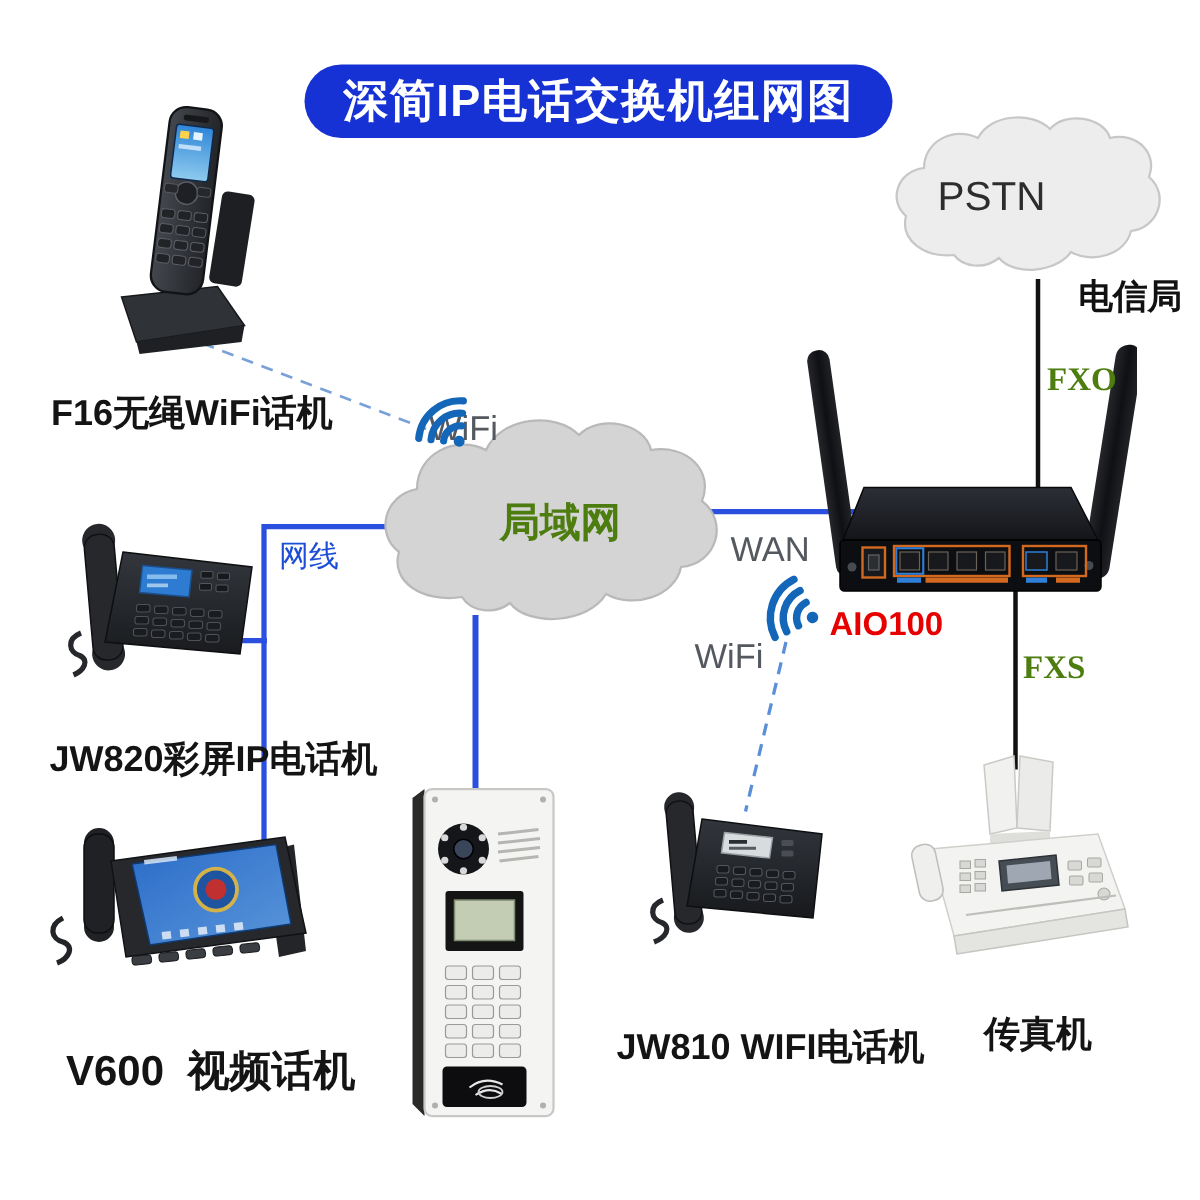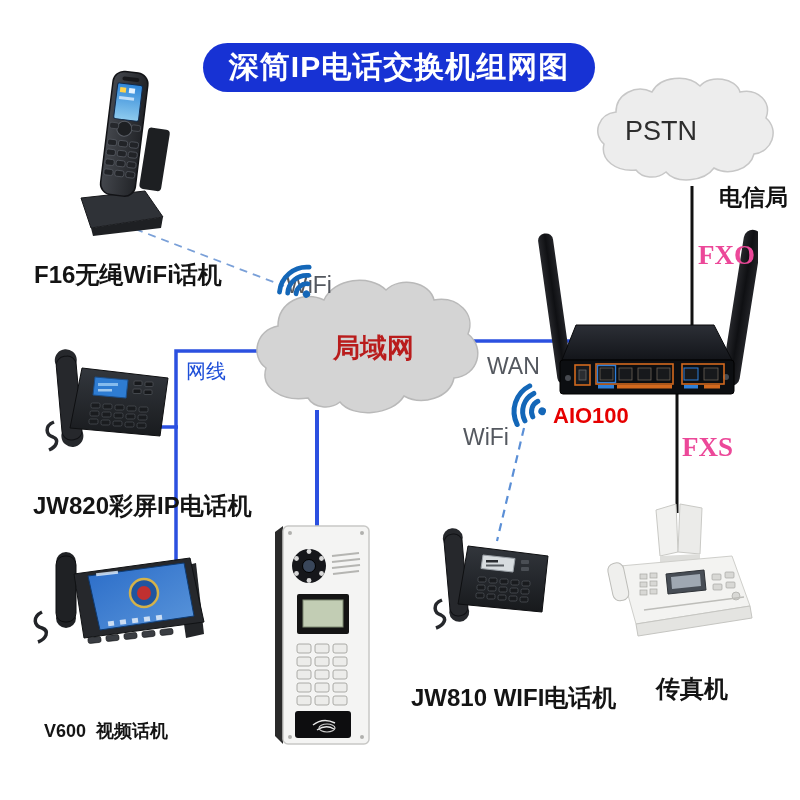--- a/index.html
+++ b/index.html
@@ -9,21 +9,21 @@
   #banner{left:203px;top:27px;width:392px;height:49px;background:#1732d4;border-radius:26px;
           display:flex;align-items:center;justify-content:center;z-index:4;margin-top:16px;}
   #banner span{color:#ffffff;font-size:30px;font-weight:700;letter-spacing:1px;white-space:pre;}
   .wires{left:0;top:0;z-index:1;pointer-events:none;}
   .cloud{z-index:2;}
   .device{z-index:3;}
   .lbl{z-index:4;white-space:pre;line-height:1.1;}
   .cloudtext{font-size:27px;color:#2d2d2d;z-index:4;white-space:pre;}
   .caption{font-size:24px;font-weight:700;color:#141414;z-index:4;white-space:pre;margin-top:24px;}
   .graylbl{font-size:23px;color:#54585f;margin-top:36px;}
-  .serif{font-family:"Liberation Serif","DejaVu Serif",serif;font-size:27px;font-weight:700;color:#ec4899;}
+  .serif{font-family:"Liberation Serif","DejaVu Serif",serif;font-size:22px;font-weight:700;color:#4d7c0f;}
   .wifiwrap{z-index:4;}
 </style>
 </head>
 <body>
 
 <div id="stage">
 
   <div class="abs" id="banner">
     <span>深简IP电话交换机组网图</span>
   </div>
@@ -47,21 +47,21 @@
   </svg>
 
   <svg class="abs cloud" style="left:588px;top:72px;" width="186" height="120" viewBox="0 0 186 120">
     <path d="M 48 98 C 28 100 12 88 16 72 C 4 62 10 42 28 40 C 28 22 48 12 64 20 C 72 4 100 2 112 14 C 122 2 148 6 152 20 C 170 16 184 30 178 46 C 192 58 184 80 166 82 C 162 98 140 104 126 96 C 116 110 88 112 78 100 C 68 108 54 106 48 98 Z" fill="#ededed" stroke="#c7c7c7" stroke-width="1.5"></path>
   </svg>
   <div class="abs cloudtext" style="left:625px;top:116px;text-align:center;">PSTN</div>
 
   <svg class="abs cloud" style="left:248px;top:268px;" width="235" height="160" viewBox="0 0 235 160">
     <path d="M 60 130 C 34 134 12 120 18 100 C 2 88 8 62 30 58 C 30 34 56 22 76 32 C 86 10 122 6 138 22 C 152 8 182 14 186 32 C 210 28 228 46 220 66 C 238 80 230 108 206 110 C 202 130 174 138 156 128 C 144 148 104 150 92 134 C 82 142 66 140 60 130 Z" fill="#d4d4d4" stroke="#b9b9b9" stroke-width="1.5"></path>
   </svg>
-  <div class="abs cloudtext" style="left:333px;top:330px;font-weight:600;color:#b91c1c;">局域网</div>
+  <div class="abs cloudtext" style="left:333px;top:330px;font-weight:600;color:#4d7c0f;">局域网</div>
 
   <div class="abs lbl" style="left:719px;top:185px;font-size:23px;font-weight:700;color:#111;">电信局</div>
   <div class="abs lbl serif" style="left:698px;top:241px;">FXO</div>
   <div class="abs lbl serif" style="left:682px;top:433px;">FXS</div>
   <div class="abs lbl graylbl" style="left:487px;top:318px;">WAN</div>
   <div class="abs lbl" style="left:186px;top:360px;font-size:20px;color:#1d4ed8;">网线</div>
   <div class="abs lbl graylbl" style="left:286px;top:237px;">WiFi</div>
   <div class="abs lbl graylbl" style="left:463px;top:389px;">WiFi</div>
   <div class="abs lbl" style="left:553px;top:404px;font-size:22px;font-weight:700;color:#e60000;">AIO100</div>
 
@@ -356,17 +356,17 @@
         <rect x="121" y="72" width="9" height="6" rx="1"></rect>
       <rect x="109" y="84" width="9" height="6" rx="1"></rect>
         <rect x="122" y="82" width="9" height="6" rx="1"></rect>
       <circle cx="132" cy="96" r="4"></circle>
     </g>
     <line x1="40" y1="110" x2="140" y2="97" stroke="#bdbdb9" stroke-width="1.5"></line>
   </svg>
 
   <div class="abs caption" style="left:34px;top:235px;">F16无绳WiFi话机</div>
   <div class="abs caption" style="left:33px;top:466px;">JW820彩屏IP电话机</div>
-  <div class="abs caption" style="left:44px;top:695px;font-size:18px;">V600  视频话机</div>
+  <div class="abs caption" style="left:44px;top:671px;font-size:28px;">V600  视频话机</div>
   <div class="abs caption" style="left:411px;top:658px;">JW810 WIFI电话机</div>
   <div class="abs caption" style="left:656px;top:649px;">传真机</div>
 
 </div>
 
 </body></html>

